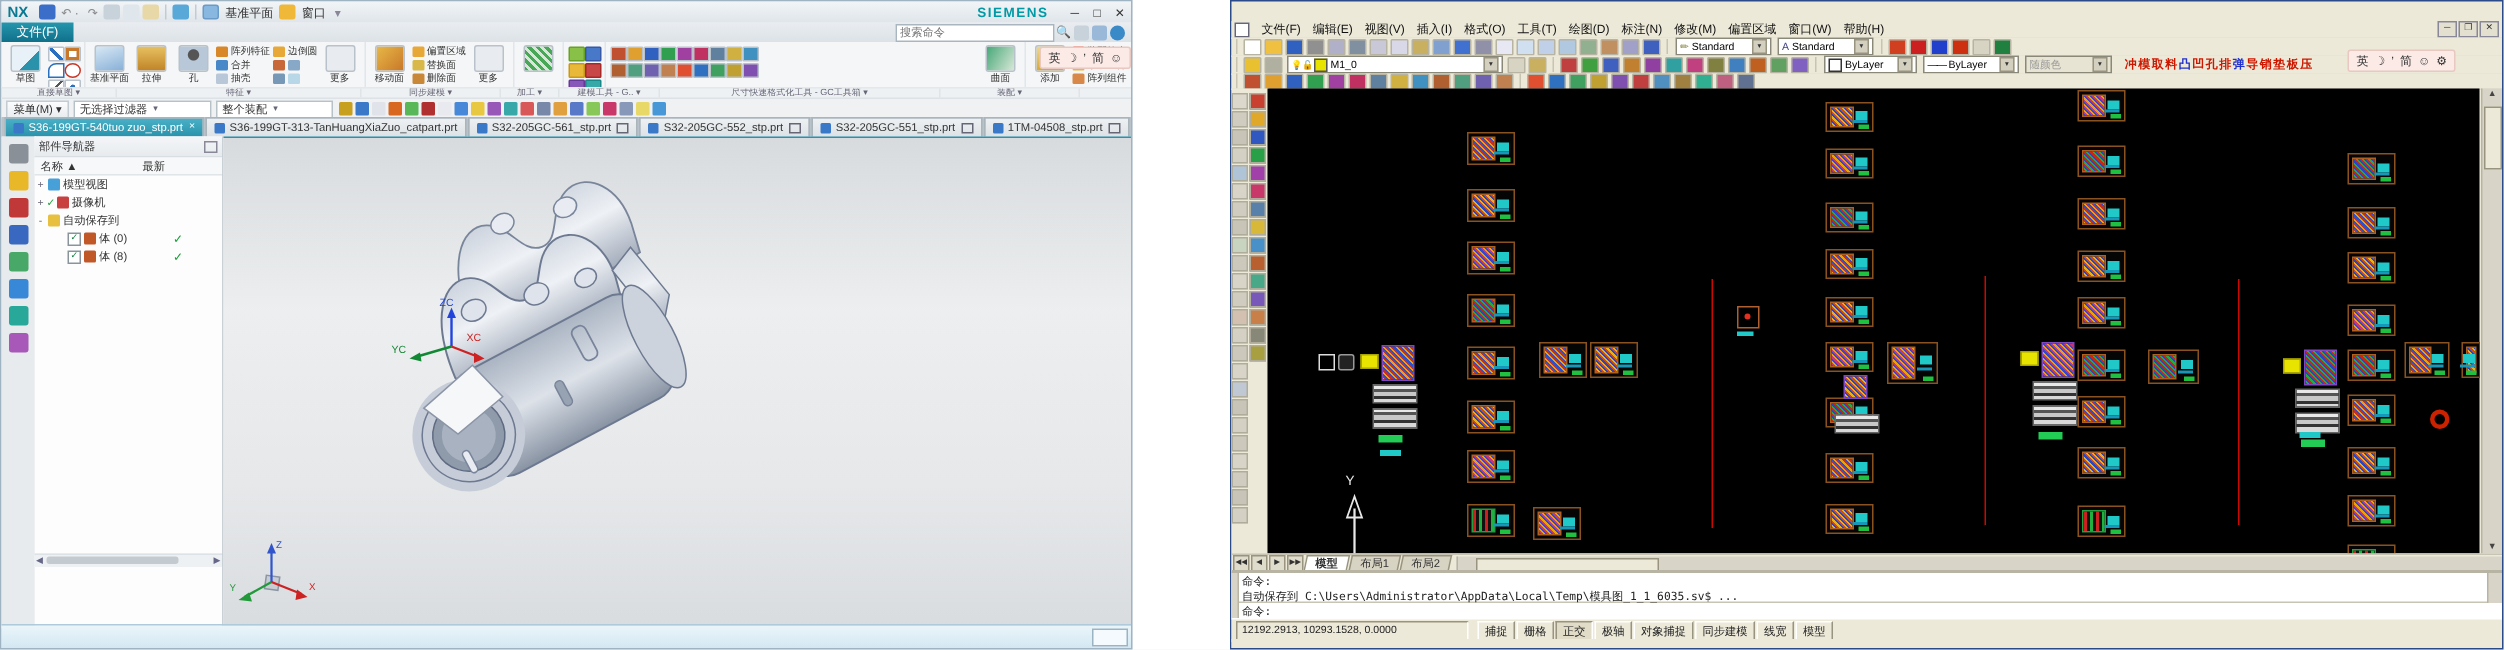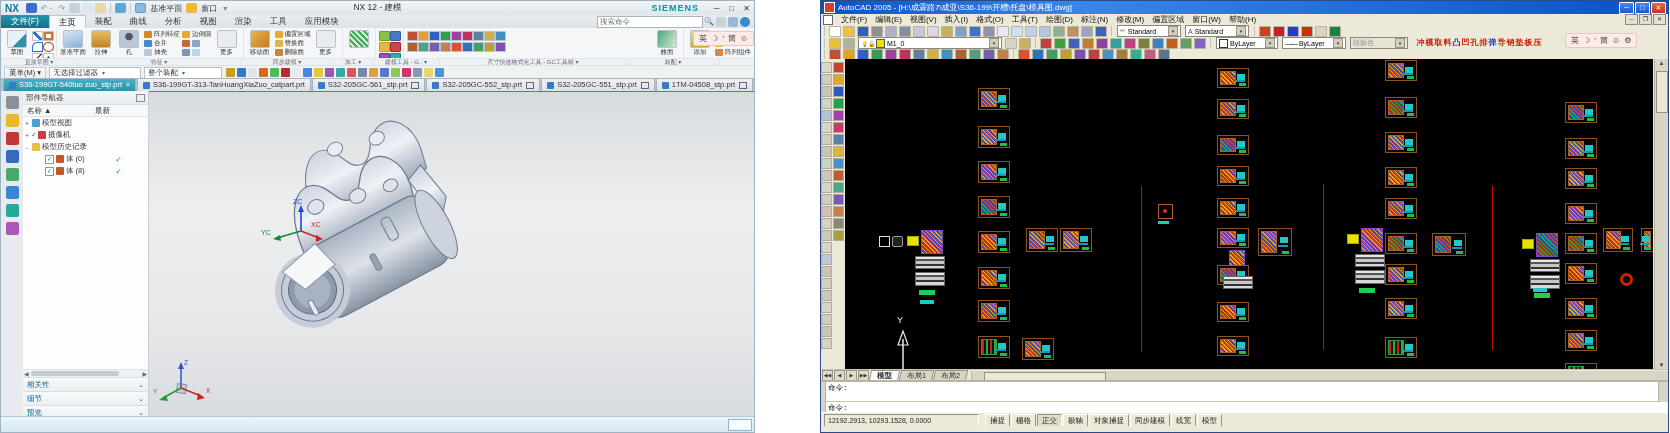--- a/index.html
+++ b/index.html
@@ -147,41 +147,30 @@
     <span class="qat-ic" style="background:#dfe6ec"></span>
     <span class="qat-ic" style="background:#e8d8a8"></span>
     <span class="qat-sep"></span>
     <span class="qat-ic" style="background:#58a8d8"></span>
     <span class="qat-sep"></span>
     <span class="qat-ic" style="background:#88b8e0;border:1px solid #6a9ac8;box-sizing:border-box"></span>
     <span class="qat-lbl">基准平面</span>
     <span class="qat-ic" style="background:#f0b838"></span>
     <span class="qat-lbl">窗口</span>
     <span class="qat-lbl" style="color:#889">▾</span>
-    <div class="title-center">NX 12 - 建模</div>
     <div class="nx-winbtns">
       <span class="brand">SIEMENS</span>
       <span class="wbtn">─</span>
       <span class="wbtn">□</span>
       <span class="wbtn">✕</span>
     </div>
   </div>
 
   <div id="nx-tabrow">
     <div class="filetab">文件(F)</div>
-    <div id="nx-ribbontabs" style="display:flex">
-        <div class="nxtab active">主页</div>
-        <div class="nxtab">装配</div>
-        <div class="nxtab">曲线</div>
-        <div class="nxtab">分析</div>
-        <div class="nxtab">视图</div>
-        <div class="nxtab">渲染</div>
-        <div class="nxtab">工具</div>
-        <div class="nxtab">应用模块</div>
-      </div>
     <div id="nx-search">
       <input placeholder="搜索命令" style="">
       <span style="font-size:8px;color:#667;margin-left:1px">🔍</span>
       <span class="mini-ic" style="background:#c8d2da"></span>
       <span class="mini-ic" style="background:#9ab8d8"></span>
       <span class="mini-ic" style="background:#3a8ac8;border-radius:50%"></span>
     </div>
   </div>
 
   <div id="nx-ribbon">
@@ -443,21 +432,21 @@
           </div>
           <div class="navrow">
             <span class="exp">+</span>
             <span style="color: rgb(24, 160, 56); font-size: 7px; font-weight: bold;">✓</span>
             <span class="nic" style="background: rgb(200, 64, 64);"></span>
             <span>摄像机</span>
           </div>
           <div class="navrow">
             <span class="exp">-</span>
             <span class="nic" style="background: rgb(232, 192, 64);"></span>
-            <span>模型历史记录</span>
+            <span>自动保存到</span>
           </div>
           <div class="navrow" style="padding-left: 14px;">
             <span class="exp"></span>
             <span class="cb">✓</span>
             <span class="nic" style="background: rgb(192, 88, 40);"></span>
             <span>体 (0)</span>
             <span class="st">✓</span>
           </div>
           <div class="navrow" style="padding-left: 14px;">
             <span class="exp"></span>
@@ -465,34 +454,20 @@
             <span class="nic" style="background: rgb(192, 88, 40);"></span>
             <span>体 (8)</span>
             <span class="st">✓</span>
           </div>
         </div>
       <div id="nav-hscroll">
         <span class="ar" style="left:1px">◀</span>
           <div class="thumb"></div>
           <span class="ar" style="right:1px">▶</span>
       </div>
-      <div id="nav-secs">
-          <div class="navsec">
-            <span>相关性</span>
-            <span class="chev">⌄</span>
-          </div>
-          <div class="navsec">
-            <span>细节</span>
-            <span class="chev">⌄</span>
-          </div>
-          <div class="navsec">
-            <span>预览</span>
-            <span class="chev">⌄</span>
-          </div>
-        </div>
     </div>
 
     <div id="nx-viewport">
       <svg width="606" height="328" viewBox="0 0 606 328">
         <defs>
           <linearGradient id="met" x1="0" y1="0" x2="0" y2="1">
             <stop offset="0" stop-color="#cdd4de"></stop>
               <stop offset="0.45" stop-color="#eef1f5"></stop>
               <stop offset="1" stop-color="#9ca6b6"></stop>
           </linearGradient>
@@ -554,29 +529,20 @@
         </g>
       </svg>
     </div>
   </div>
   <div id="nx-status">
       <div class="rbox"></div>
     </div>
 </div>
 
 <div id="acad">
-  <div id="acad-title">
-    <span class="aicon"></span>
-    <span>AutoCAD 2005 - [H:\成霖路7\成亚\S36-199\开槽\托盘\模具图.dwg]</span>
-    <span class="acad-btns">
-      <span class="abtn">─</span>
-      <span class="abtn">□</span>
-      <span class="abtn close">✕</span>
-    </span>
-  </div>
 
   <div id="acad-menu">
     <span class="dicon"></span>
     <span id="acad-menus" style="display:flex">
         <span class="m">文件(F)</span>
         <span class="m">编辑(E)</span>
         <span class="m">视图(V)</span>
         <span class="m">插入(I)</span>
         <span class="m">格式(O)</span>
         <span class="m">工具(T)</span>
@@ -1086,20 +1052,21 @@
       </span>
     <div id="acad-hscroll">
         <div class="thumb"></div>
       </div>
   </div>
 
   <div id="acad-cmd">
     <div class="grip"></div>
     <div class="hist" style="padding-left:7px">
       <div>命令:</div>
+      <div>自动保存到 C:\Users\Administrator\AppData\Local\Temp\模具图_1_1_6035.sv$ ...</div>
     </div>
     <div class="prompt" style="padding-left:7px">命令:</div>
     <div class="csb"></div>
   </div>
 
   <div id="acad-status">
     <span id="coords">12192.2913, 10293.1528, 0.0000</span>
     <span id="toggles" style="display:flex">
         <span class="toggle">捕捉</span>
         <span class="toggle">栅格</span>

